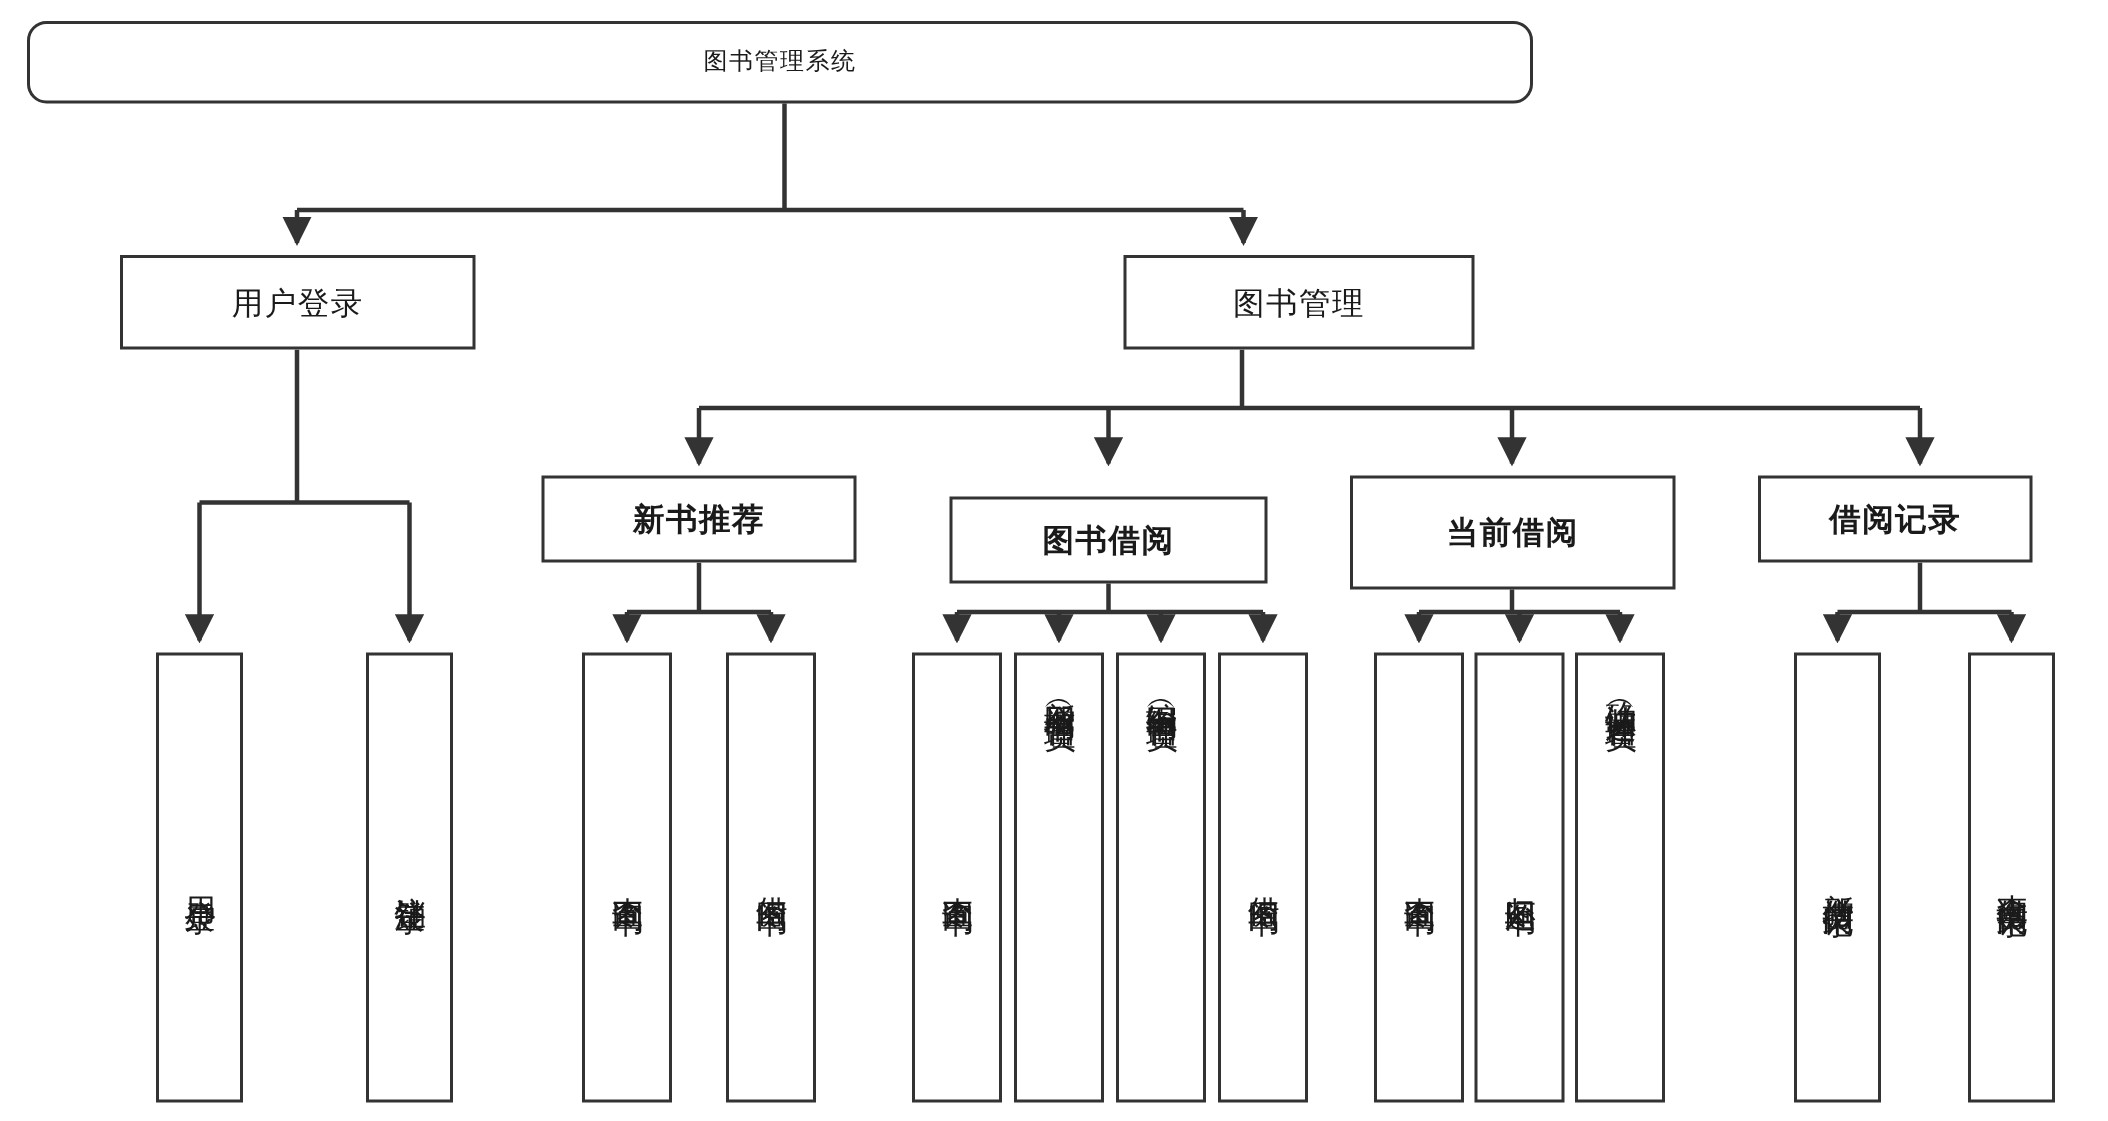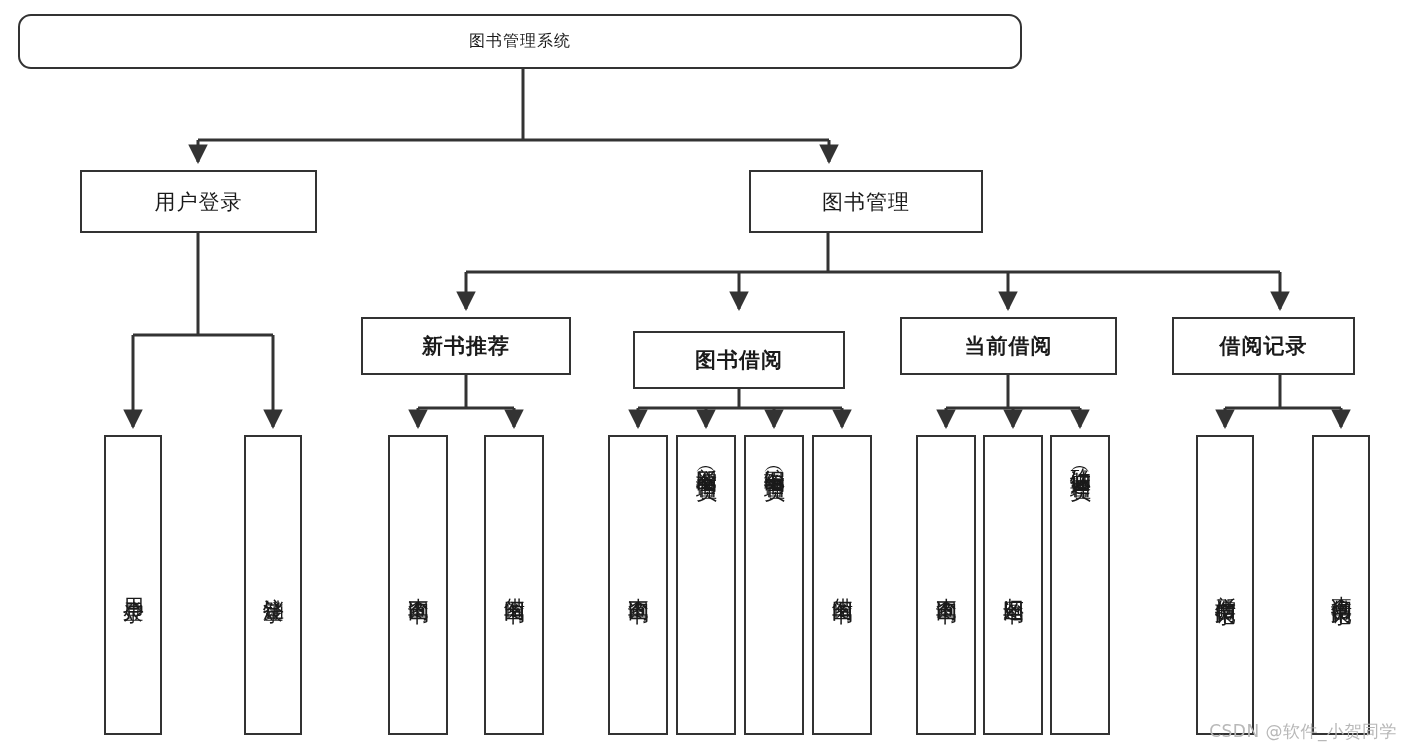--- a/index.html
+++ b/index.html
@@ -143,21 +143,21 @@
   <div class="node level1" style="left: 711px; top: 170px; width: 234px; height: 63px; margin-left: 38px;">
     <span>图书管理</span>
   </div>
 
   <div class="node level2" style="left: 361px; top: 317px; width: 210px; height: 58px;">
     <span>新书推荐</span>
   </div>
   <div class="node level2" style="left: 633px; top: 331px; width: 212px; height: 58px;">
     <span>图书借阅</span>
   </div>
-  <div class="node level2" style="left: 900px; top: 317px; width: 217px; height: 58px;">
+  <div class="node level2" style="left: 900px; top: 317px; width: 217px; height: 76px;">
     <span>当前借阅</span>
   </div>
   <div class="node level2" style="left: 1172px; top: 317px; width: 183px; height: 58px;">
     <span>借阅记录</span>
   </div>
 
   <div class="node leaf centered" style="left: 104px; top: 435px; width: 58px; height: 300px;">
     <span class="vtext">用户登录</span>
   </div>
   <div class="node leaf centered" style="left: 244px; top: 435px; width: 58px; height: 300px;">
@@ -190,14 +190,13 @@
   <div class="node leaf" style="left: 1050px; top: 435px; width: 60px; height: 300px;">
     <span class="vtext">确认归还（管理员）</span>
   </div>
   <div class="node leaf centered" style="left: 1196px; top: 435px; width: 58px; height: 300px;">
     <span class="vtext">新增借阅记录</span>
   </div>
   <div class="node leaf centered" style="left: 1312px; top: 435px; width: 58px; height: 300px;">
     <span class="vtext">查询借阅记录</span>
   </div>
 
-  <div id="watermark">CSDN @软件_小贺同学</div>
 </div>
 
 </body></html>

